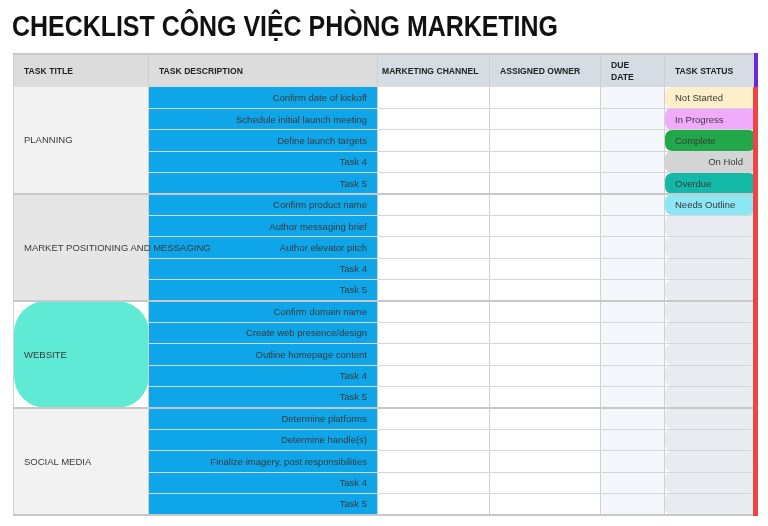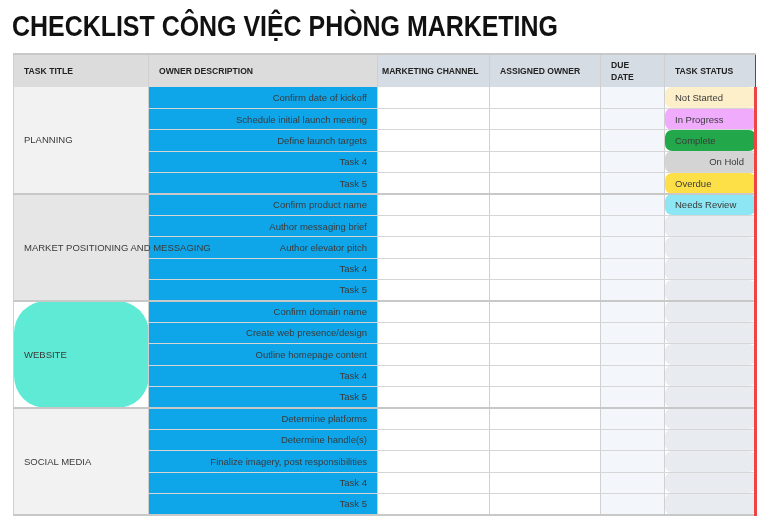--- a/index.html
+++ b/index.html
@@ -35,44 +35,44 @@
   td.cat {
     font-size: 12px; color: #333; padding: 0 11px; white-space: normal; line-height: 17px;
     border-bottom: 2px solid #c8c8c8 !important;
   }
   td.cat-light { background: #f2f2f2; }
   td.cat-mid { background: #e6e6e6; }
   td.cat-dark { background: #5eead4; border-radius: 32px; }
   td.desc { background: #0ea5e9; text-align: right; }
   td.chan, td.owner { background: #ffffff; }
   td.due { background: #f3f6fa; }
-  td.status { background: #e8ebef; border-right: 3px solid #ef4444; border-radius: 7px; }
+  td.status { background: #e8ebef; border-right: 5px solid #ef4444; border-radius: 7px; }
 </style>
 </head>
 <body>
 
 <div class="title">CHECKLIST CÔNG VIỆC PHÒNG MARKETING</div>
 
 <table class="checklist">
   <colgroup>
     <col style="width:135px">
     <col style="width:229px">
     <col style="width:112px">
     <col style="width:111px">
     <col style="width:64px">
     <col style="width:91px">
   </colgroup>
   <thead>
     <tr>
       <th class="h-gray">TASK TITLE</th>
-      <th class="h-gray">OWNER DESCRIPTION</th>
+      <th class="h-gray">TASK DESCRIPTION</th>
       <th class="h-blue" style="padding:0 4px">MARKETING CHANNEL</th>
       <th class="h-blue">ASSIGNED OWNER</th>
       <th class="h-blue center"><span style="display:inline-block;width:30px;white-space:normal;">DUE DATE</span></th>
-      <th class="h-blue" style="border-right:1px solid #6d28d9;">TASK STATUS</th>
+      <th class="h-blue" style="border-right:4px solid #6d28d9;">TASK STATUS</th>
     </tr>
   </thead>
   <tbody id="tbody">
       <tr>
         <td class="cat cat-light" rowspan="5"><span>PLANNING</span></td>
         <td class="desc">Confirm date of kickoff</td>
         <td class="chan"></td>
         <td class="owner"></td>
         <td class="due"></td>
         <td class="status" style="background: rgb(253, 239, 201);">Not Started</td>
@@ -96,29 +96,29 @@
         <td class="chan"></td>
         <td class="owner"></td>
         <td class="due"></td>
         <td class="status" style="background: rgb(212, 212, 212); text-align: right;">On Hold</td>
       </tr>
       <tr class="group-last">
         <td class="desc">Task 5</td>
         <td class="chan"></td>
         <td class="owner"></td>
         <td class="due"></td>
-        <td class="status" style="background: #fde047;">Overdue</td>
+        <td class="status" style="background: #14b8a6;">Overdue</td>
       </tr>
       <tr>
         <td class="cat cat-mid" rowspan="5"><span style="display: inline-block; width: 118px;">MARKET POSITIONING AND MESSAGING</span></td>
         <td class="desc">Confirm product name</td>
         <td class="chan"></td>
         <td class="owner"></td>
         <td class="due"></td>
-        <td class="status" style="background: rgb(140, 230, 243);">Needs Review</td>
+        <td class="status" style="background: rgb(140, 230, 243);">Needs Outline</td>
       </tr>
       <tr>
         <td class="desc">Author messaging brief</td>
         <td class="chan"></td>
         <td class="owner"></td>
         <td class="due"></td>
         <td class="status"></td>
       </tr>
       <tr>
         <td class="desc">Author elevator pitch</td>

